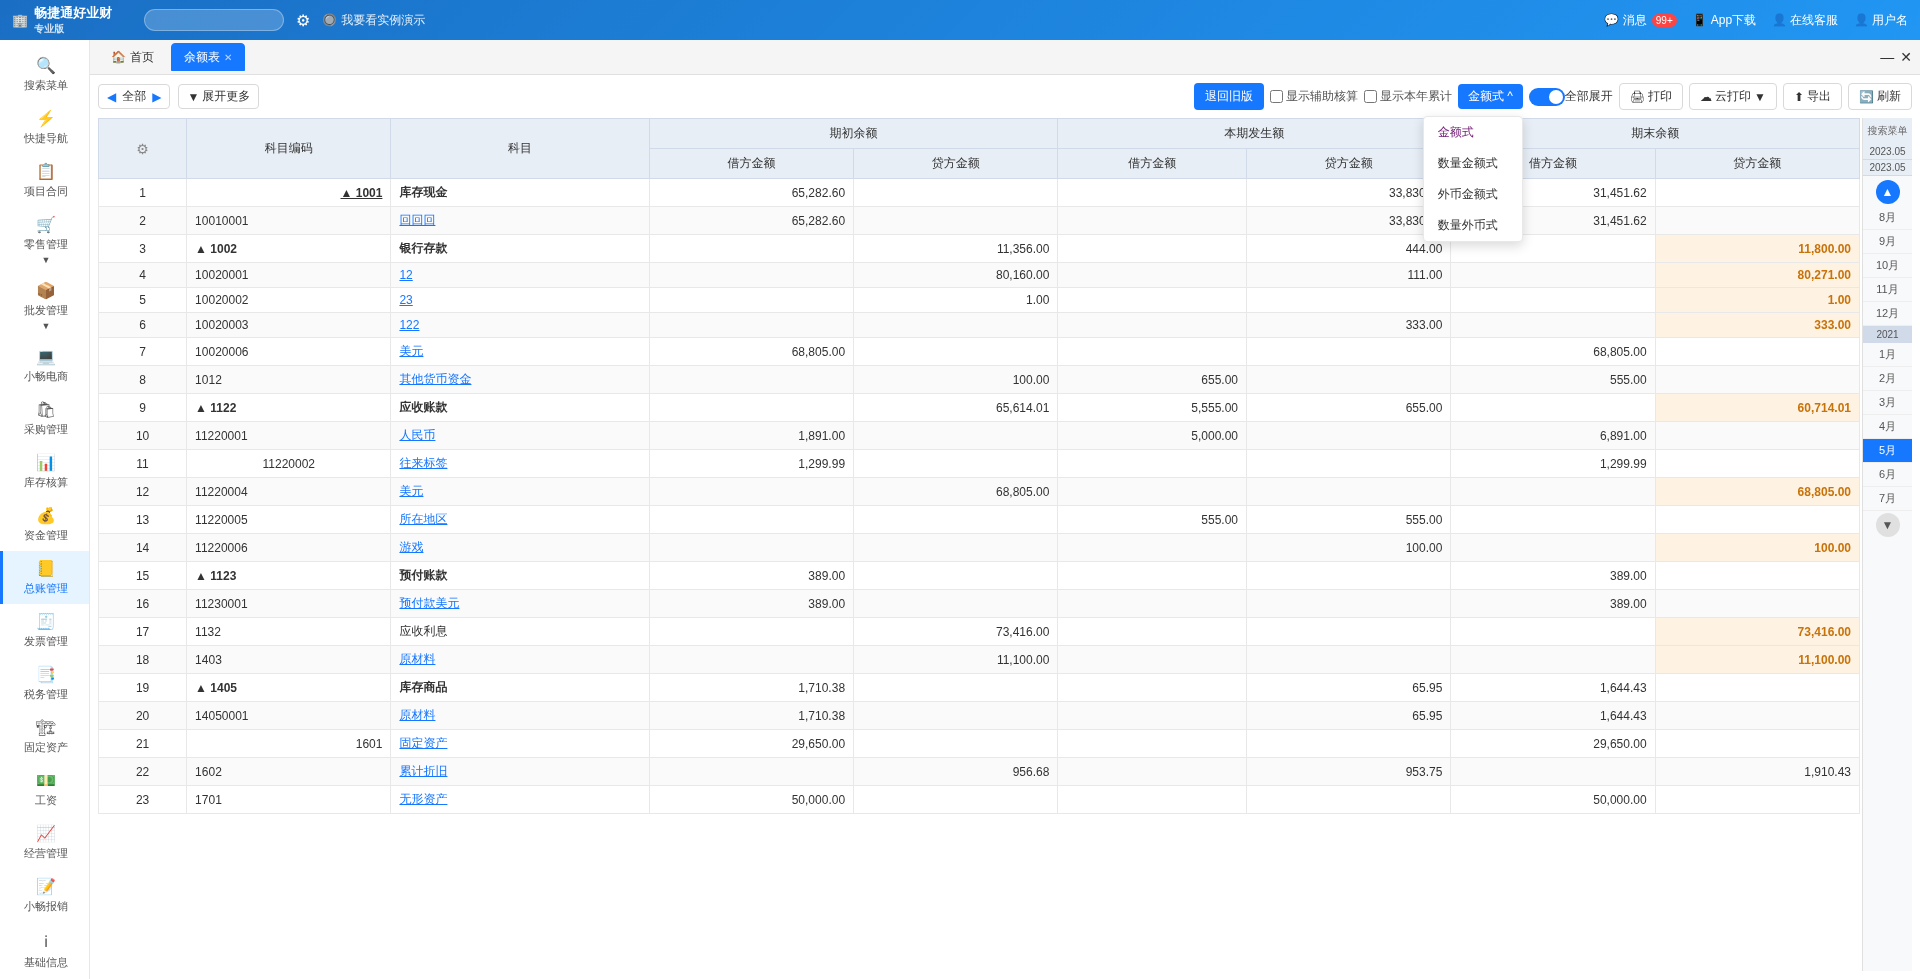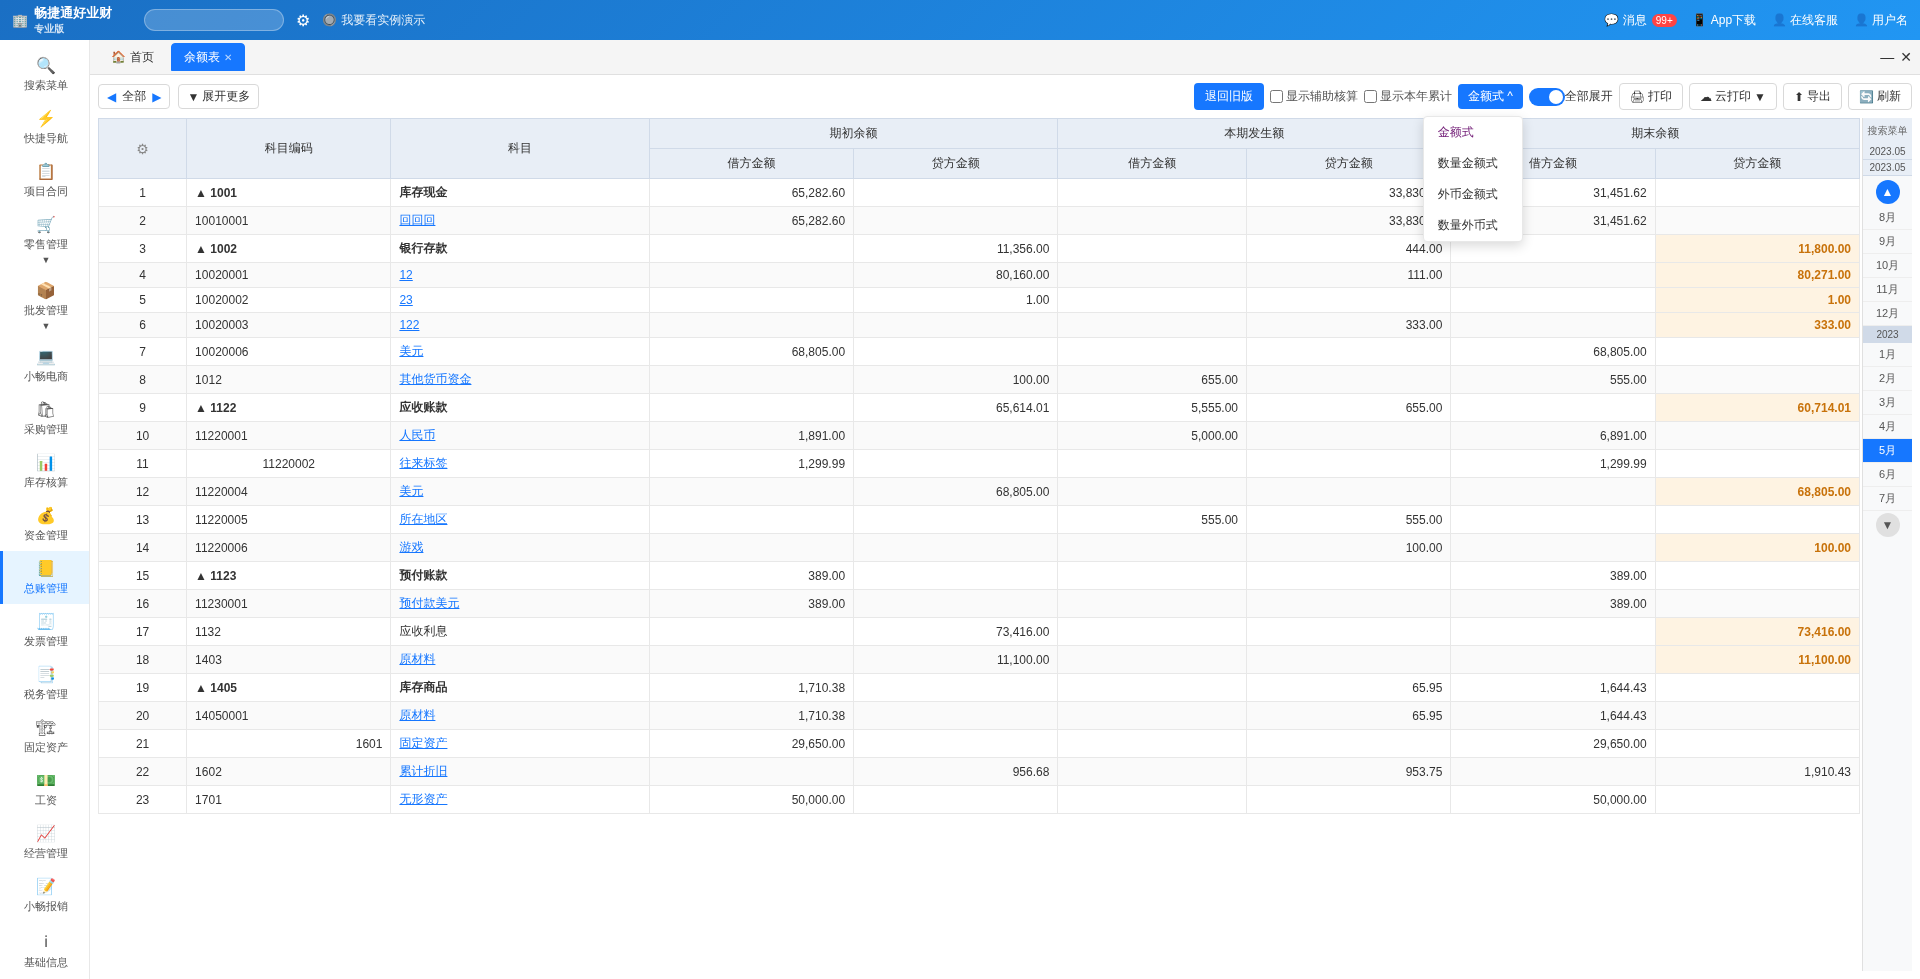--- a/index.html
+++ b/index.html
@@ -452,21 +452,21 @@
                 <th>贷方金额</th>
                 <th>借方金额</th>
                 <th>贷方金额</th>
                 <th>借方金额</th>
                 <th>贷方金额</th>
               </tr>
             </thead>
             <tbody id="table-body">
             <tr>
                   <td style="text-align: center;">1</td>
-                  <td style="text-align: left; font-weight: bold;">▲ 1001</td>
+                  <td style="text-align: right; font-weight: bold; text-decoration: underline;">▲ 1001</td>
                   <td style="text-align: left; font-weight: bold;">库存现金</td>
                   <td style="text-align: right;">65,282.60</td>
                   <td style="text-align: right;"></td>
                   <td style="text-align: right;"></td>
                   <td style="text-align: right;">33,830.98</td>
                   <td style="text-align: right;">31,451.62</td>
                   <td style="text-align: right;"></td>
                 </tr>
                 <tr>
                   <td style="text-align: center;">2</td>
@@ -717,21 +717,21 @@
         <div class="right-panel">
           <div class="right-panel-header">搜索菜单</div>
           <div style="font-size:10px;text-align:center;padding:2px;background:#e8eef6;border-bottom:1px solid #d0dae8;">2023.05</div>
           <div style="font-size:10px;text-align:center;padding:2px;background:#e8eef6;border-bottom:1px solid #d0dae8;">2023.05</div>
           <div class="nav-circle blue" style="margin-top:4px;">▲</div>
           <div class="date-item">8月</div>
           <div class="date-item">9月</div>
           <div class="date-item">10月</div>
           <div class="date-item">11月</div>
           <div class="date-item">12月</div>
-          <div class="year-label">2023</div>
+          <div class="year-label">2021</div>
           <div class="date-item">1月</div>
           <div class="date-item">2月</div>
           <div class="date-item">3月</div>
           <div class="date-item">4月</div>
           <div class="date-item current-month">5月</div>
           <div class="date-item">6月</div>
           <div class="date-item">7月</div>
           <div class="nav-circle">▼</div>
         </div>
       </div>

